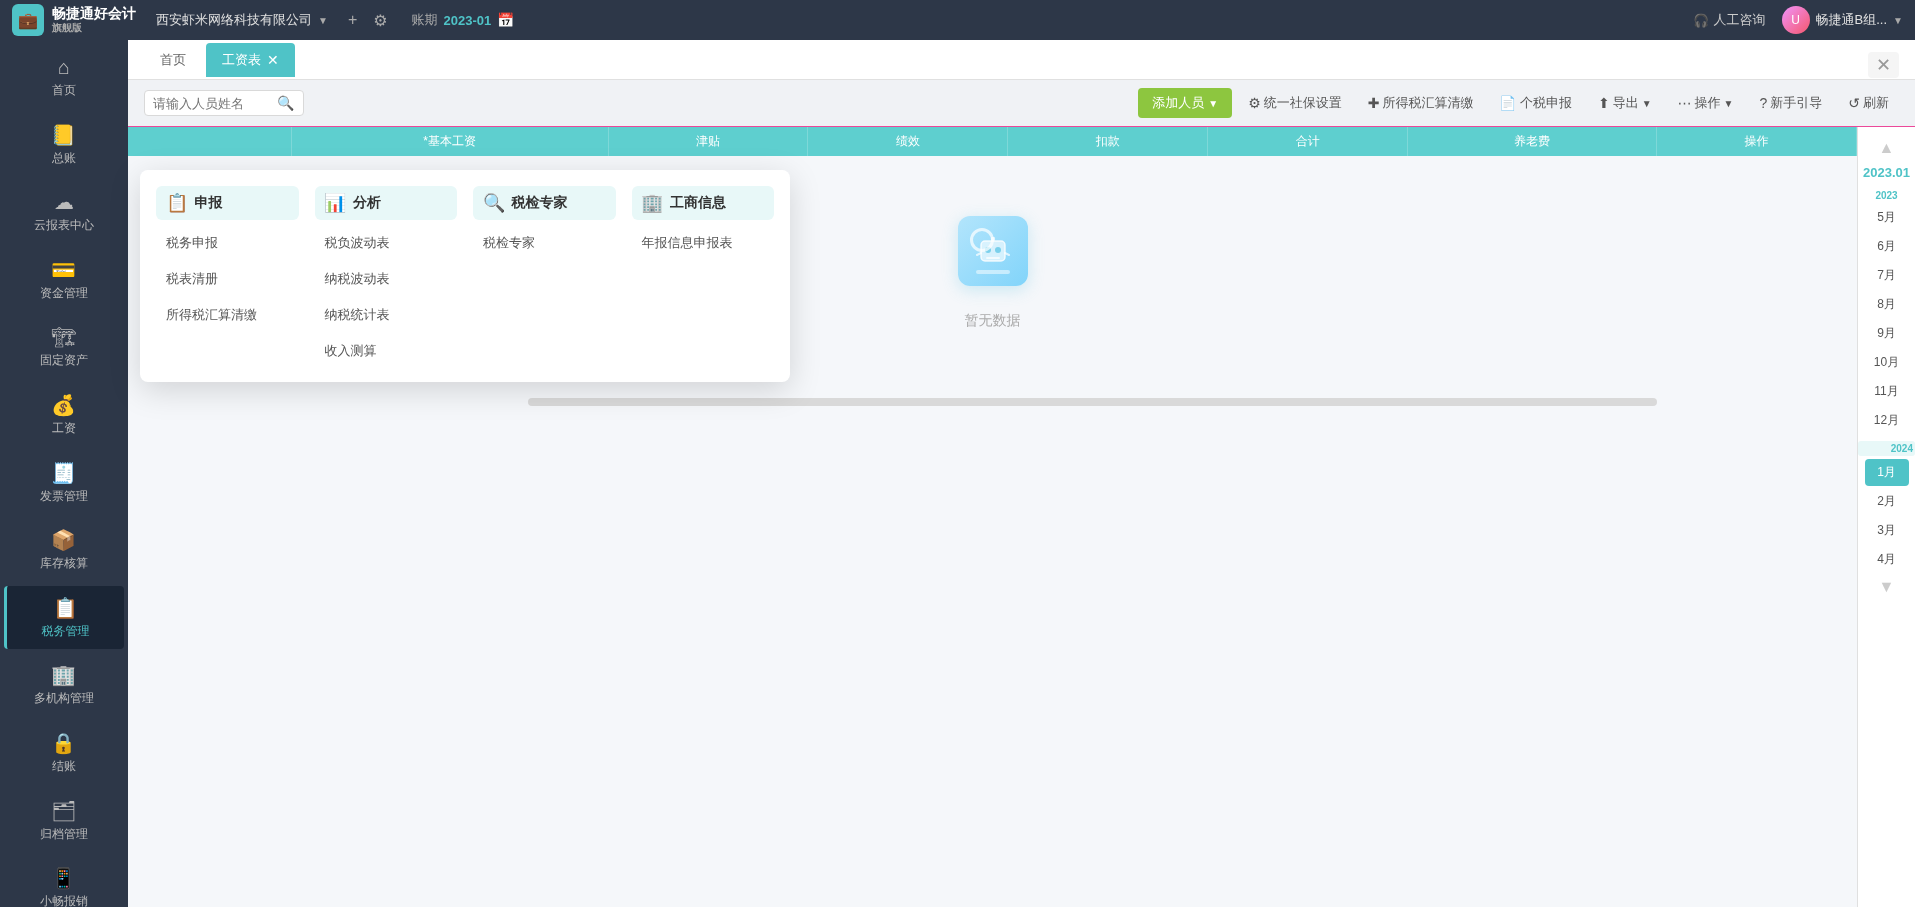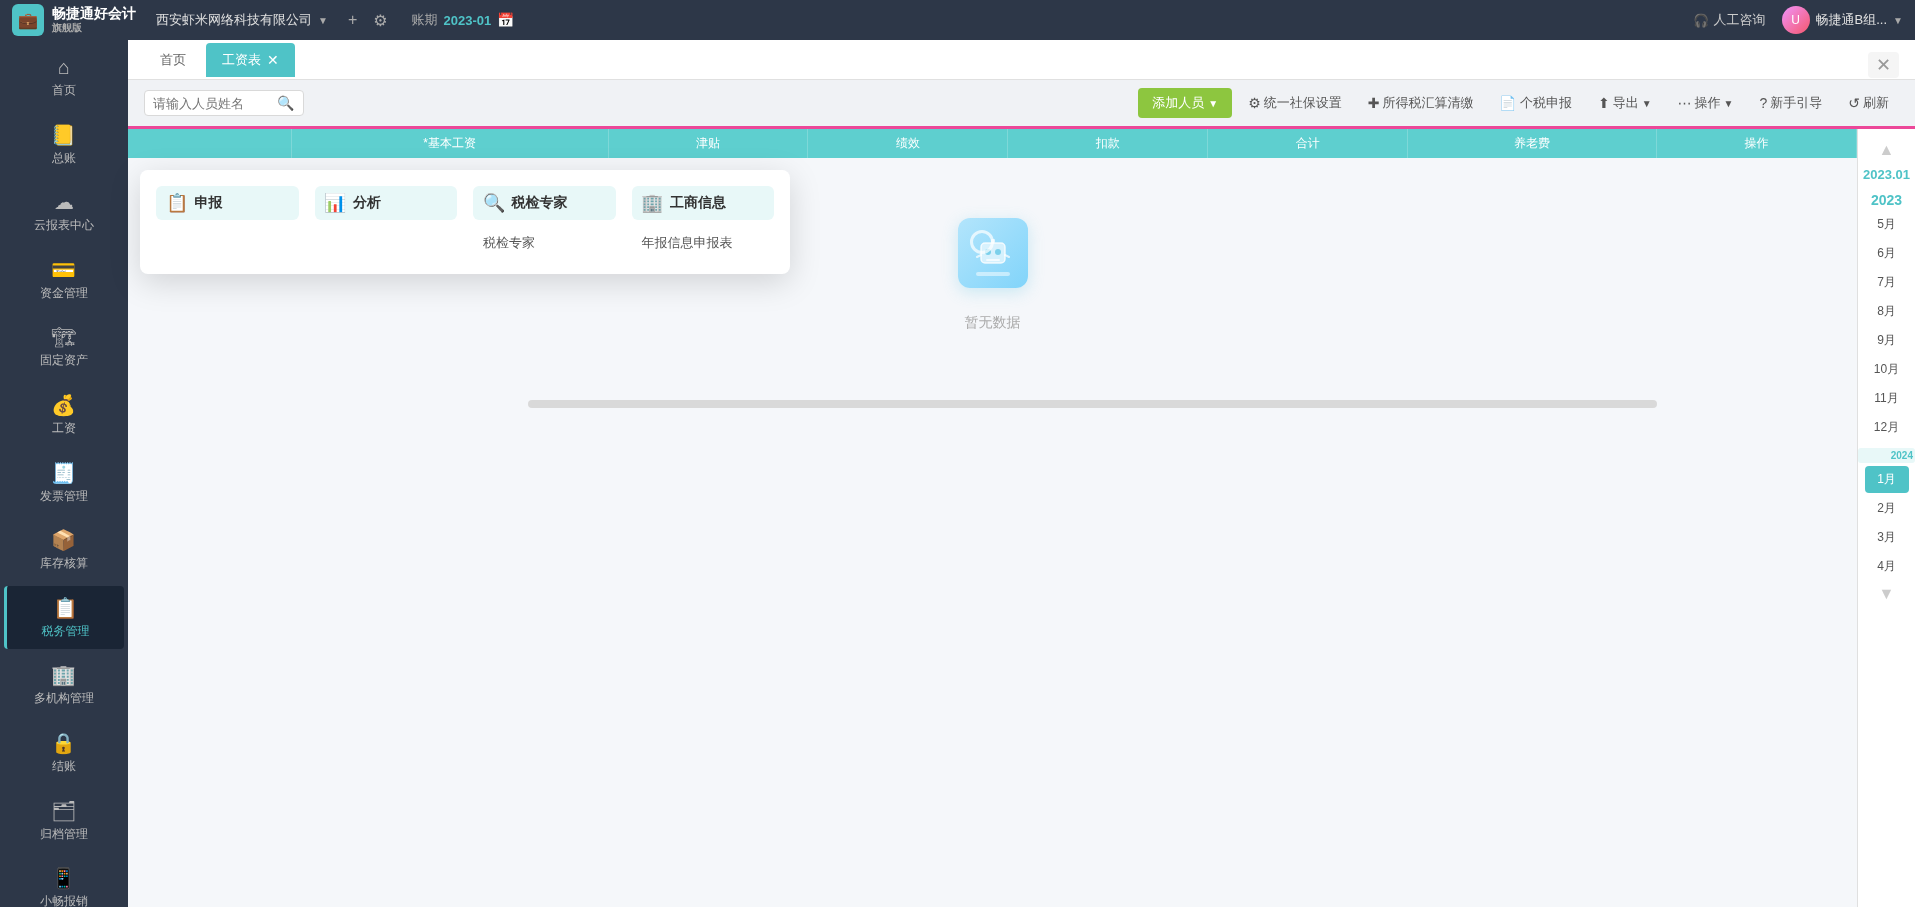--- a/index.html
+++ b/index.html
@@ -44,21 +44,21 @@
     .content-area { flex: 1; display: flex; flex-direction: column; background: #f5f7fa; overflow: hidden; }
 
     
     .tabs-bar { display: flex; align-items: center; background: #fff; border-bottom: 1px solid #e0e0e0; padding: 0 16px; height: 40px; gap: 4px; }
     .tab-item { padding: 8px 16px; cursor: pointer; font-size: 13px; color: #666; border-radius: 4px 4px 0 0; }
     .tab-item.active { background: #4fc3c7; color: #fff; display: flex; align-items: center; gap: 6px; }
     .tab-close { font-size: 14px; cursor: pointer; }
     .tab-home { color: #666; }
 
     
-    .toolbar { background: #f0f2f5; padding: 8px 16px; display: flex; align-items: center; border-bottom: 3px solid #ec4899; }
+    .toolbar { background: #f0f2f5; padding: 8px 16px; display: flex; align-items: center; border-bottom: 1px solid #ec4899; }
     .search-input-wrap { display: flex; align-items: center; background: #fff; border: 1px solid #d9d9d9; border-radius: 4px; padding: 4px 8px; min-width: 160px; }
     .search-input { border: none; outline: none; font-size: 13px; color: #666; background: transparent; width: 120px; }
     .search-icon { color: #999; font-size: 14px; margin-left: 4px; }
     .toolbar-right { margin-left: auto; display: flex; align-items: center; gap: 6px; }
     .btn-add { background: #8dc63f; color: #fff; border: none; border-radius: 4px; padding: 6px 14px; font-size: 13px; cursor: pointer; display: flex; align-items: center; gap: 4px; }
     .btn-add .dropdown-arrow { font-size: 10px; }
     .toolbar-action-btn { display: flex; align-items: center; gap: 3px; color: #555; font-size: 13px; cursor: pointer; padding: 5px 10px; border-radius: 4px; }
     .toolbar-action-icon { font-size: 14px; }
 
     
@@ -291,21 +291,21 @@
           </div>
 
           <div style="height:8px;background:#d9d9d9;border-radius:4px;margin:8px 200px 8px 400px;"></div>
         </div>
       </div>
 
       <div class="right-panel">
         <div class="panel-nav">▲</div>
         <div style="font-size:13px;color:#4fc3c7;font-weight:bold;margin:4px 0;">2023.01</div>
 
-        <div style="width:100%;text-align:center;font-size:14px;color:#4fc3c7;font-weight:bold;margin:6px 0 2px;">2023</div>
+        <div style="width:100%;text-align:center;font-size:10px;color:#4fc3c7;font-weight:bold;margin:6px 0 2px;">2023</div>
         <div class="month-item">5月</div>
         <div class="month-item">6月</div>
         <div class="month-item">7月</div>
         <div class="month-item">8月</div>
         <div class="month-item">9月</div>
         <div class="month-item">10月</div>
         <div class="month-item">11月</div>
         <div class="month-item">12月</div>
 
         <div style="width:100%;text-align:right;font-size:10px;color:#4fc3c7;font-weight:bold;margin:6px 0 2px;background:#e8f8f8;border-radius:3px;padding:2px;">2024</div>
@@ -320,27 +320,38 @@
   </div>
 
   <div class="dropdown-popup">
     <div class="dropdown-grid">
 
       <div>
         <div class="dropdown-col-header">
           <span class="dropdown-col-icon">📋</span>
           <span>申报</span>
         </div>
+        <div class="dropdown-col-items">
+          <div class="dropdown-menu-item">税务申报</div>
+          <div class="dropdown-menu-item">税表清册</div>
+          <div class="dropdown-menu-item">所得税汇算清缴</div>
+        </div>
       </div>
 
       <div>
         <div class="dropdown-col-header">
           <span class="dropdown-col-icon">📊</span>
           <span>分析</span>
         </div>
+        <div class="dropdown-col-items">
+          <div class="dropdown-menu-item">税负波动表</div>
+          <div class="dropdown-menu-item">纳税波动表</div>
+          <div class="dropdown-menu-item">纳税统计表</div>
+          <div class="dropdown-menu-item">收入测算</div>
+        </div>
       </div>
 
       <div>
         <div class="dropdown-col-header">
           <span class="dropdown-col-icon">🔍</span>
           <span>税检专家</span>
         </div>
         <div class="dropdown-col-items">
           <div class="dropdown-menu-item">税检专家</div>
         </div>

